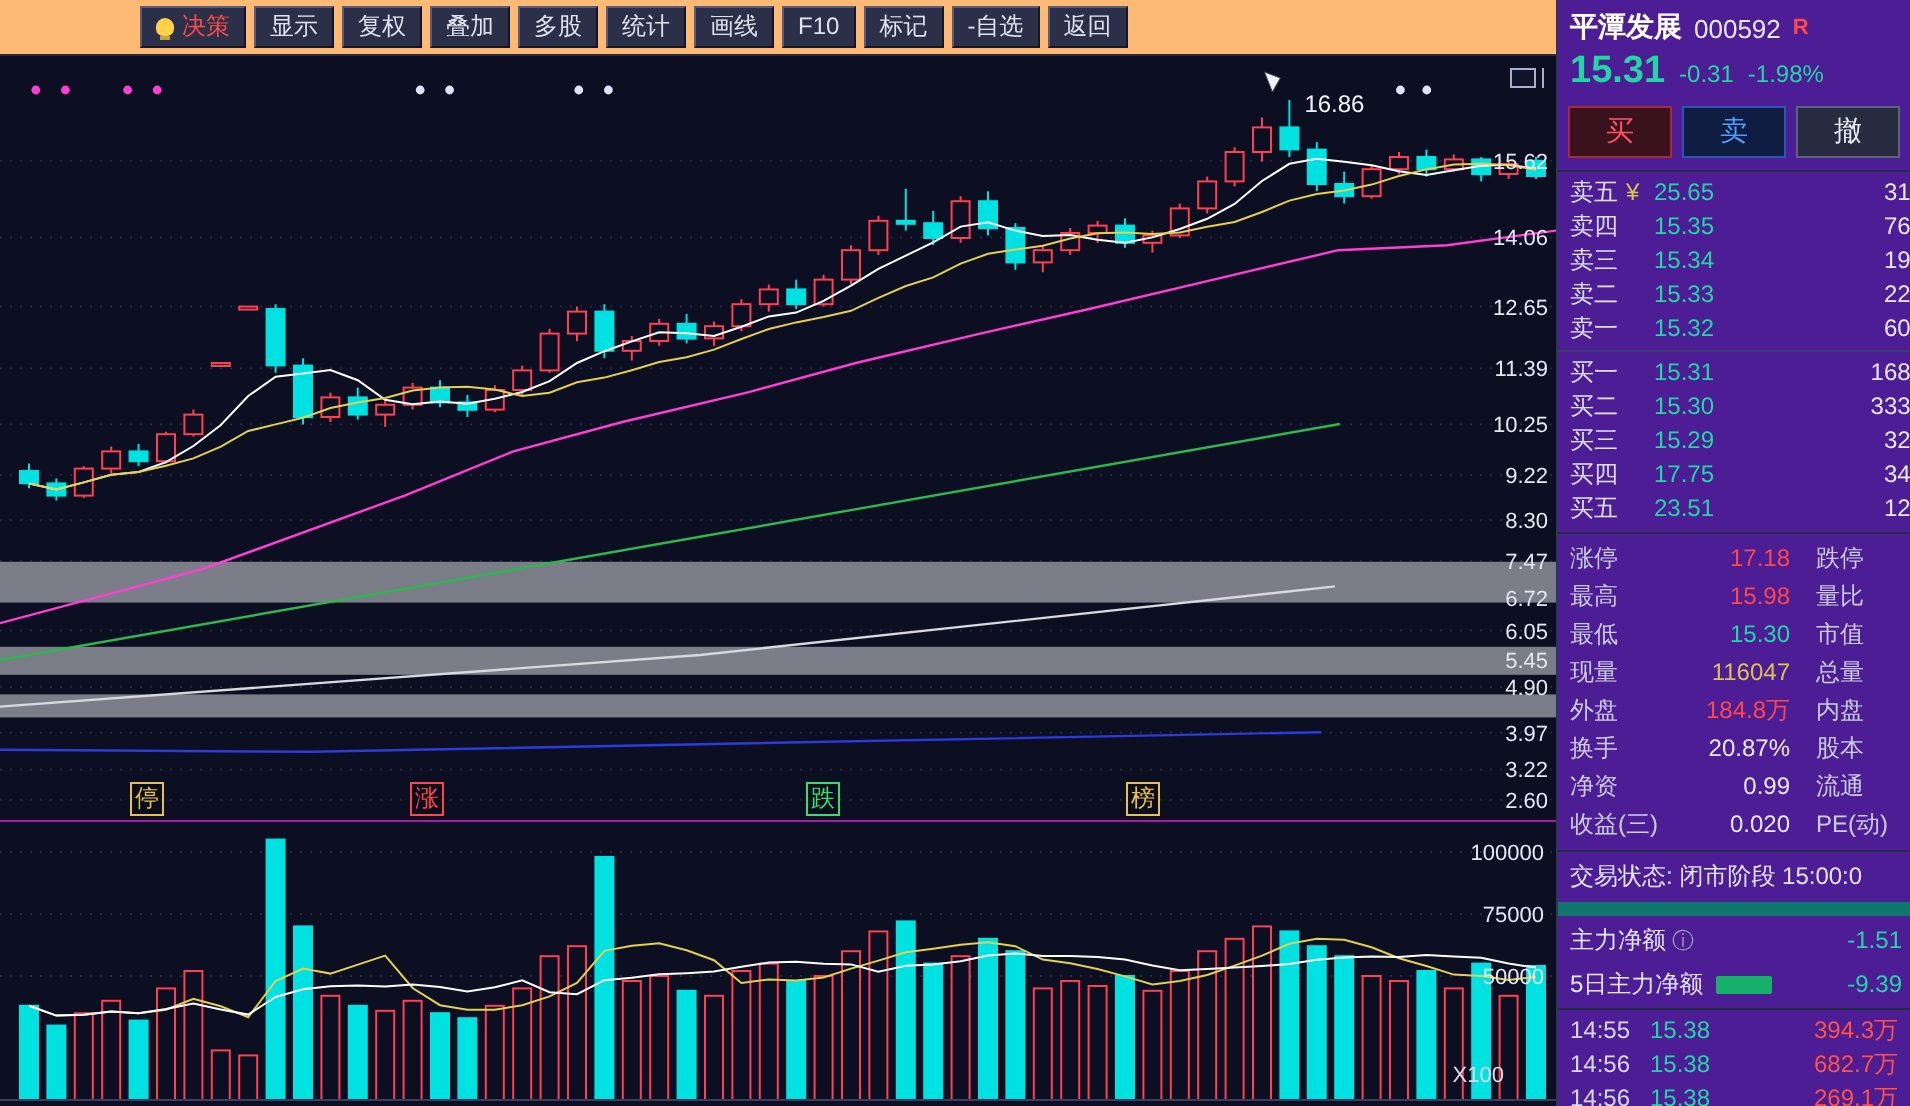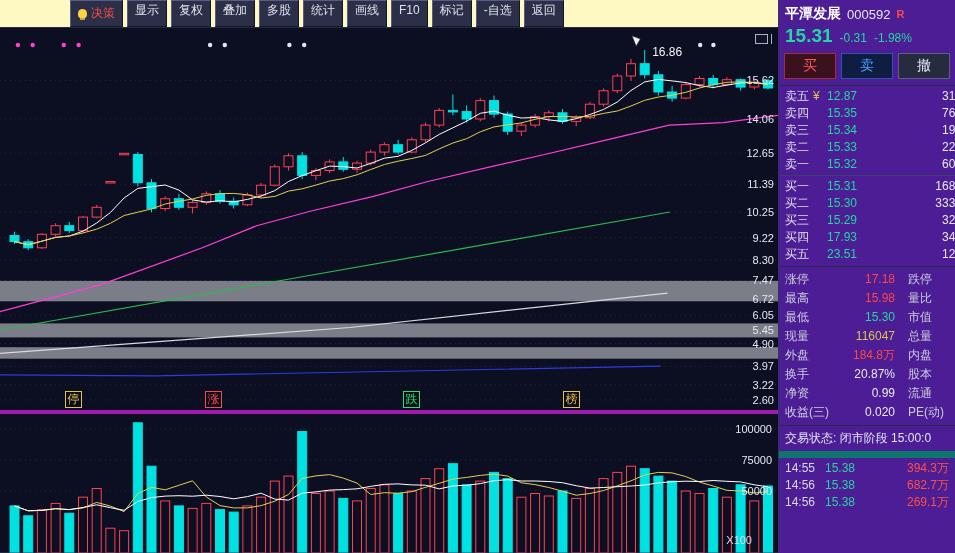--- a/index.html
+++ b/index.html
@@ -2,30 +2,30 @@
 <html><head>
 <meta charset="utf-8">
 <style>
   *{margin:0;padding:0;box-sizing:border-box}
   html,body{width:955px;height:553px;overflow:hidden}
   body{background:#0c0f22;color:#e8eaf2;font-family:"Liberation Sans","DejaVu Sans",sans-serif}
   svg{font-family:inherit;display:block}
   .app{display:flex;width:955px;height:553px}
   
   .chart-area{width:778px;background:#0c0f22;display:flex;flex-direction:column}
-  .toolbar{height:28px;display:flex;background:#fef9c3;border-bottom:1px solid #262a44;padding-left:70px;gap:4px}
+  .toolbar{height:28px;display:flex;align-items:center;background:#fdba74;border-bottom:1px solid #262a44;padding-left:70px;gap:4px}
   .tb-btn{font-size:12px;color:#dfe2ee;background:#2b2f47;border:1px solid #14162a;border-top-color:#565c84;border-left-color:#565c84;padding:2px 7px;line-height:15px;cursor:pointer;white-space:nowrap}
   .tb-btn.accent{color:#ff4b4b;display:flex;align-items:center;gap:4px}
   .bulb{width:9px;height:9px;background:#ffd24a;border-radius:50% 50% 40% 40%;display:inline-block;position:relative}
   .bulb::after{content:"";position:absolute;bottom:-2px;left:2px;width:5px;height:2px;background:#caa23a}
   .main-chart{position:relative;height:382px}
   .panel-toggle{position:absolute;top:6px;right:10px;width:13px;height:10px;border:1px solid #aab1d0;background:rgba(20,23,45,.6);cursor:pointer}
   .panel-toggle::after{content:"";position:absolute;right:-5px;top:-1px;width:1px;height:10px;background:#aab1d0}
   .tag{position:absolute;bottom:2px;width:17px;height:17px;line-height:15px;text-align:center;border:1px solid;font-size:12px;background:rgba(8,10,26,.65);cursor:pointer}
-  .vol-chart{height:143px;padding-top:8px;border-top:4px solid #a21caf;position:relative}
+  .vol-chart{height:143px;padding-top:8px;border-top:1px solid #a21caf;position:relative}
   
   .side-panel{width:179px;background:#4c1d95;border-left:1px solid #30355a;display:flex;flex-direction:column;overflow:hidden;font-size:12px}
   .sp-header{display:flex;align-items:center;gap:6px;padding:5px 6px 1px}
   .sp-name{font-size:14px;font-weight:bold;color:#ffffff;white-space:nowrap}
   .sp-code{font-size:13px;color:#e6e8f2}
   .sp-badge{color:#ff4747;font-size:11px;font-weight:bold;line-height:12px}
   .sp-price-row{display:flex;align-items:baseline;gap:7px;padding:1px 6px 4px;color:#24d6a3}
   .sp-price{font-size:19px;font-weight:bold}
   .sp-chg{font-size:12px}
   .trade-row{display:flex;gap:5px;padding:2px 5px 6px;border-bottom:1px solid #262b4a}
@@ -361,21 +361,21 @@
     </div>
     <div class="trade-row">
       <div class="trade-btn btn-buy">买</div>
       <div class="trade-btn btn-sell">卖</div>
       <div class="trade-btn btn-cancel">撤</div>
     </div>
     <div class="book" id="book">
         <div class="book-row">
           <span class="book-label">卖五</span>
           <span class="book-suffix">¥</span>
-          <span class="book-price">12.87</span>
+          <span class="book-price">25.65</span>
           <span class="book-amt">317.3万</span>
         </div>
         <div class="book-row">
           <span class="book-label">卖四</span>
           <span class="book-suffix"></span>
           <span class="book-price">15.35</span>
           <span class="book-amt">760.6万</span>
         </div>
         <div class="book-row">
           <span class="book-label">卖三</span>
@@ -410,21 +410,21 @@
         </div>
         <div class="book-row">
           <span class="book-label">买三</span>
           <span class="book-suffix"></span>
           <span class="book-price">15.29</span>
           <span class="book-amt">320.3万</span>
         </div>
         <div class="book-row">
           <span class="book-label">买四</span>
           <span class="book-suffix"></span>
-          <span class="book-price">17.93</span>
+          <span class="book-price">17.75</span>
           <span class="book-amt">341.2万</span>
         </div>
         <div class="book-row">
           <span class="book-label">买五</span>
           <span class="book-suffix"></span>
           <span class="book-price">23.51</span>
           <span class="book-amt">123.5万</span>
         </div>
       </div>
     <div class="stats" id="stats">
@@ -466,20 +466,32 @@
         <div class="stats-row">
           <span class="st-l1">收益(三)</span>
           <span class="st-v1" style="color: rgb(232, 234, 244);">0.020</span>
           <span class="st-l2">PE(动)</span>
         </div>
       </div>
     <div class="status-row">
       <span>交易状态:</span>
       <span>闭市阶段 15:00:0</span>
     </div>
+    <div class="flows" id="flows">
+        <div class="flow-row">
+          <span>主力净额</span>
+          <span class="info-icon">ⓘ</span>
+          <span class="flow-val">-1.51</span>
+        </div>
+        <div class="flow-row">
+          <span>5日主力净额</span>
+          <span class="bar-icon"></span>
+          <span class="flow-val">-9.39</span>
+        </div>
+      </div>
     <div class="tape" id="tape">
         <div class="tape-row">
           <span class="tape-time">14:55</span>
           <span class="tape-price">15.38</span>
           <span class="tape-amt">394.3万</span>
         </div>
         <div class="tape-row">
           <span class="tape-time">14:56</span>
           <span class="tape-price">15.38</span>
           <span class="tape-amt">682.7万</span>

